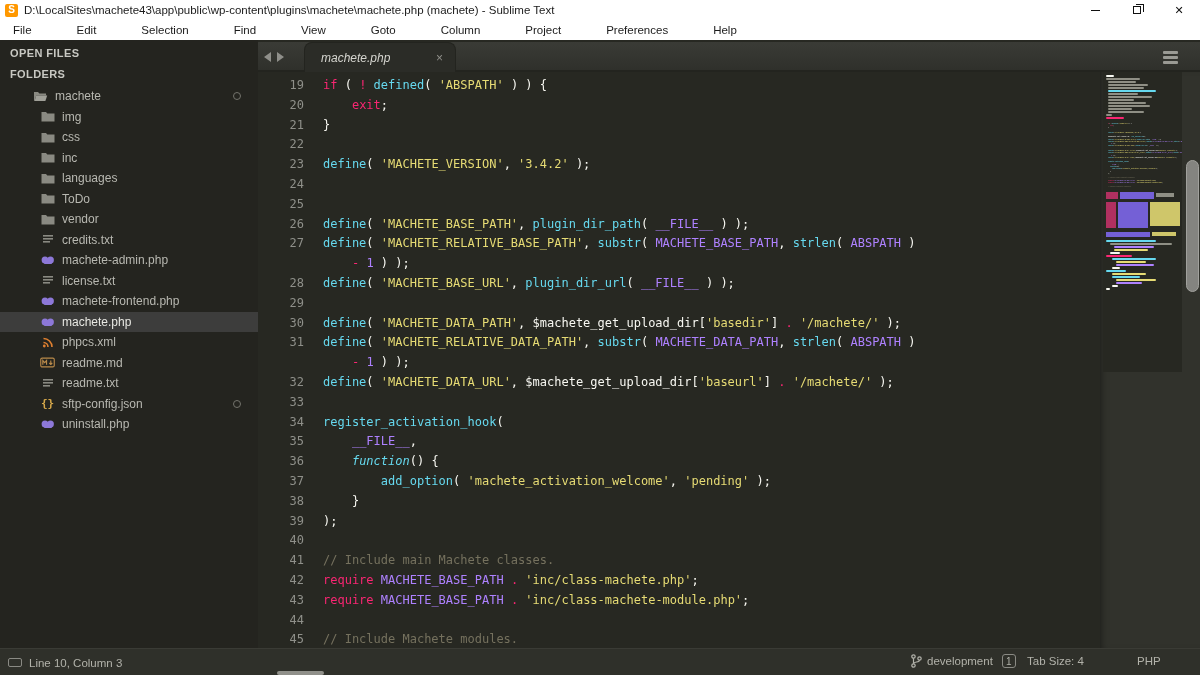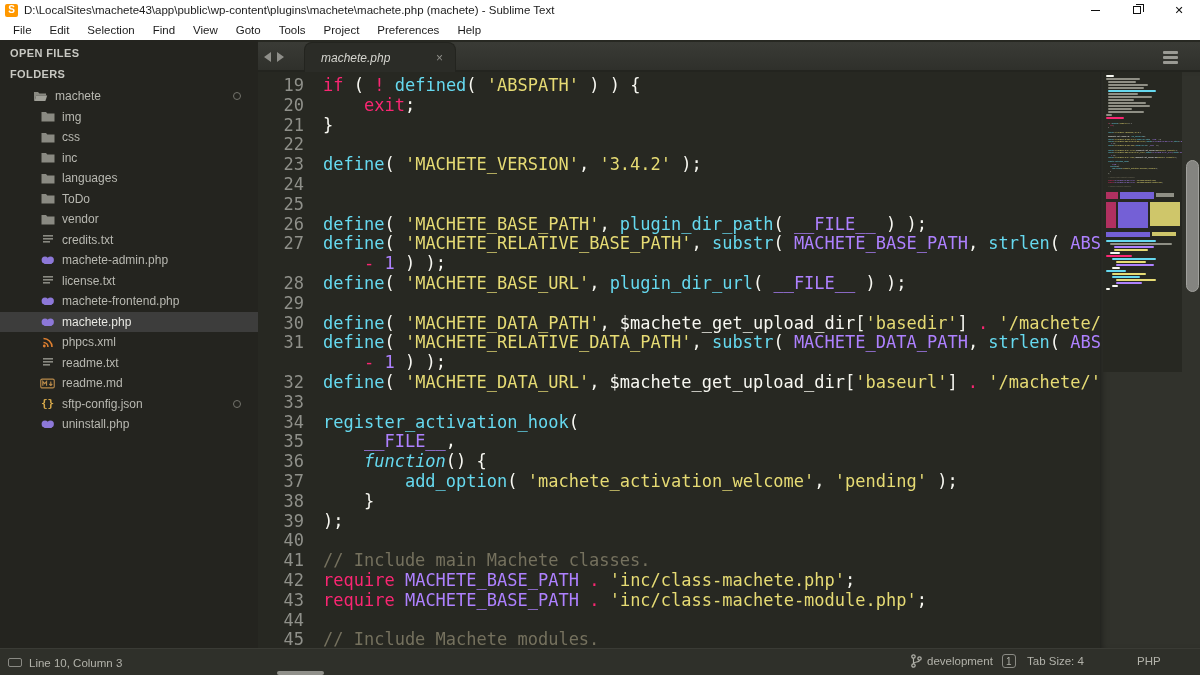--- a/index.html
+++ b/index.html
@@ -17,21 +17,21 @@
   .win-controls { position:absolute; right:0; top:0; height:20px; display:flex; }
   .win-btn { width:42px; height:20px; display:flex; align-items:center; justify-content:center;
              color:#111; font-size:11px; }
   .glyph-min { width:9px; height:1px; background:#111; display:block; }
   .glyph-max { width:8px; height:8px; border:1px solid #111; display:block; position:relative; }
   .glyph-max::before { content:""; position:absolute; left:2px; top:-3px; width:7px; height:7px;
                        border:1px solid #111; border-left:none; border-bottom:none; }
 
   
   .menubar { position:absolute; left:0; top:20px; width:1200px; height:20px; background:#ffffff;
-             display:flex; align-items:center; padding-left:4px; }
+             display:flex; align-items:center; padding-left:4px;gap:27px; }
   .menu-item { font-size:11.5px; color:#1b1b1b; padding:0 9px; height:20px; line-height:20px; }
 
   
   .sidebar { position:absolute; left:0; top:40px; width:258px; height:608px; background:#24241f;
              overflow:hidden; }
   .side-header { font-size:11px; font-weight:bold; color:#c8c8c2; letter-spacing:.4px;
                  padding:7px 0 0 10px; height:21px; }
   .tree { margin-top:4px; }
   .tree-item { position:relative; height:20.5px; display:flex; align-items:center; cursor:default; }
   .tree-item.selected { background:#3d3d3c; }
@@ -55,21 +55,21 @@
   .tab { position:absolute; left:46px; top:0; width:152px; height:30px; background:#2b2c27;
          border-radius:8px 8px 0 0; border:1px solid #23241f; border-bottom:none;
          display:flex; align-items:center; }
   .tab-label { font-size:12px; font-style:italic; color:#d6d6d0; margin-left:16px; }
   .tab-close { margin-left:auto; margin-right:12px; color:#8f8f8a; font-size:12px; }
   .hamburger { position:absolute; right:22px; top:9px; display:flex; flex-direction:column; gap:2px; }
   .hamburger span { width:15px; height:3px; background:#9a9a94; border-radius:1px; display:block; }
 
   .editor { position:absolute; left:0; top:32px; width:942px; height:576px; background:#272822;
             overflow:hidden; padding-top:4px; }
-  .code-area { font-family:"DejaVu Sans Mono", monospace; font-size:17px; }
+  .code-area { font-family:"DejaVu Sans Mono", monospace; font-size:12px; }
   .row { display:flex; height:19.8px; line-height:19.8px; }
   .ln { width:46px; flex:none; text-align:right; color:#8f908a; }
   .lc { white-space:pre; margin-left:19px; }
   .t-k { color:#f92672; } .t-f { color:#66d9ef; } .t-fi { color:#66d9ef; font-style:italic; }
   .t-s { color:#e6db74; } .t-c { color:#ae81ff; } .t-n { color:#ae81ff; }
   .t-w { color:#f8f8f2; } .t-cm { color:#75715e; }
 
   
   .map-strip { position:absolute; right:0; top:32px; width:100px; height:576px;
                background:#31322c; box-shadow:inset 6px 0 8px -6px rgba(0,0,0,.55); }
@@ -116,21 +116,21 @@
     </div>
   </div>
 
   <div class="menubar" id="menubar">
       <span class="menu-item">File</span>
       <span class="menu-item">Edit</span>
       <span class="menu-item">Selection</span>
       <span class="menu-item">Find</span>
       <span class="menu-item">View</span>
       <span class="menu-item">Goto</span>
-      <span class="menu-item">Tools</span>
+      <span class="menu-item">Column</span>
       <span class="menu-item">Project</span>
       <span class="menu-item">Preferences</span>
       <span class="menu-item">Help</span>
     </div>
 
   <div class="sidebar">
     <div class="side-header">OPEN FILES</div>
     <div class="side-header">FOLDERS</div>
     <div class="tree" id="tree">
         <div class="tree-item lvl0">
@@ -258,39 +258,39 @@
                 <path d="M1.5 6.5 A4.5 4.5 0 0 1 6 11"></path>
                 <path d="M1.5 2.5 A8.5 8.5 0 0 1 10 11"></path>
               </g>
               <circle cx="2.3" cy="10" r="1.4" fill="#e08030"></circle>
             </svg>
           </span>
           <span class="label">phpcs.xml</span>
         </div>
         <div class="tree-item lvl1">
           <span class="icon">
+            <svg width="16" height="11" viewBox="0 0 16 11">
+              <rect x="0.8" y="0.8" width="14.4" height="9.4" rx="1.5" fill="none" stroke="#b98a4a" stroke-width="1.2"></rect>
+              <path d="M3 8 V3.4 L5 5.6 L7 3.4 V8" fill="none" stroke="#b98a4a" stroke-width="1.2"></path>
+              <path d="M11.5 3.4 V7.4 M11.5 7.8 L9.9 6 M11.5 7.8 L13.1 6" stroke="#b98a4a" stroke-width="1.2" fill="none"></path>
+            </svg>
+          </span>
+          <span class="label">readme.md</span>
+        </div>
+        <div class="tree-item lvl1">
+          <span class="icon">
             <svg width="12" height="11" viewBox="0 0 12 11">
               <g fill="#8a8a82">
                 <rect x="1" y="1" width="10" height="1.6"></rect>
                 <rect x="1" y="4" width="10" height="1.6"></rect>
                 <rect x="1" y="7" width="7" height="1.6"></rect>
               </g>
             </svg>
           </span>
           <span class="label">readme.txt</span>
-        </div>
-        <div class="tree-item lvl1">
-          <span class="icon">
-            <svg width="16" height="11" viewBox="0 0 16 11">
-              <rect x="0.8" y="0.8" width="14.4" height="9.4" rx="1.5" fill="none" stroke="#b98a4a" stroke-width="1.2"></rect>
-              <path d="M3 8 V3.4 L5 5.6 L7 3.4 V8" fill="none" stroke="#b98a4a" stroke-width="1.2"></path>
-              <path d="M11.5 3.4 V7.4 M11.5 7.8 L9.9 6 M11.5 7.8 L13.1 6" stroke="#b98a4a" stroke-width="1.2" fill="none"></path>
-            </svg>
-          </span>
-          <span class="label">readme.md</span>
         </div>
         <div class="tree-item lvl1">
           <span class="icon">
             <span class="json-glyph">{}</span>
           </span>
           <span class="label">sftp-config.json</span>
           <span class="indicator"></span>
         </div>
         <div class="tree-item lvl1">
           <span class="icon">

